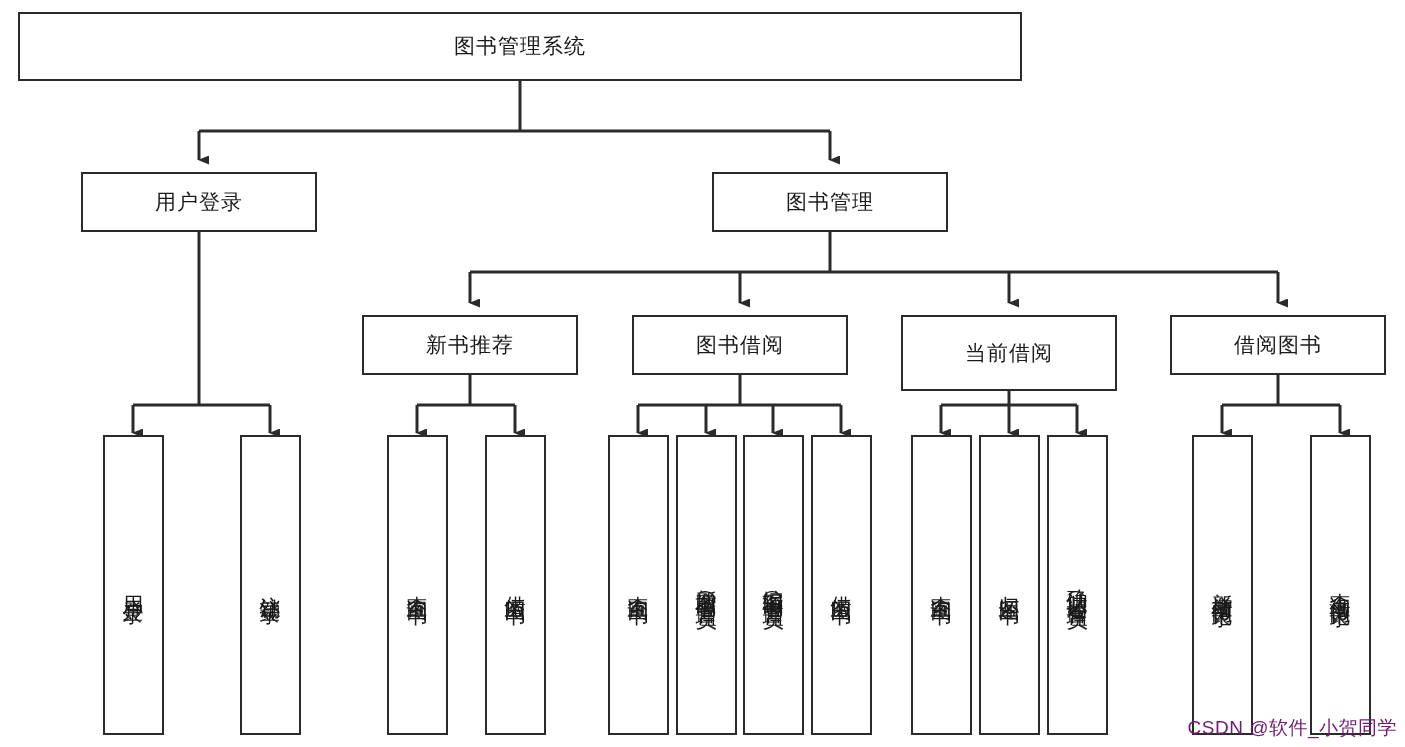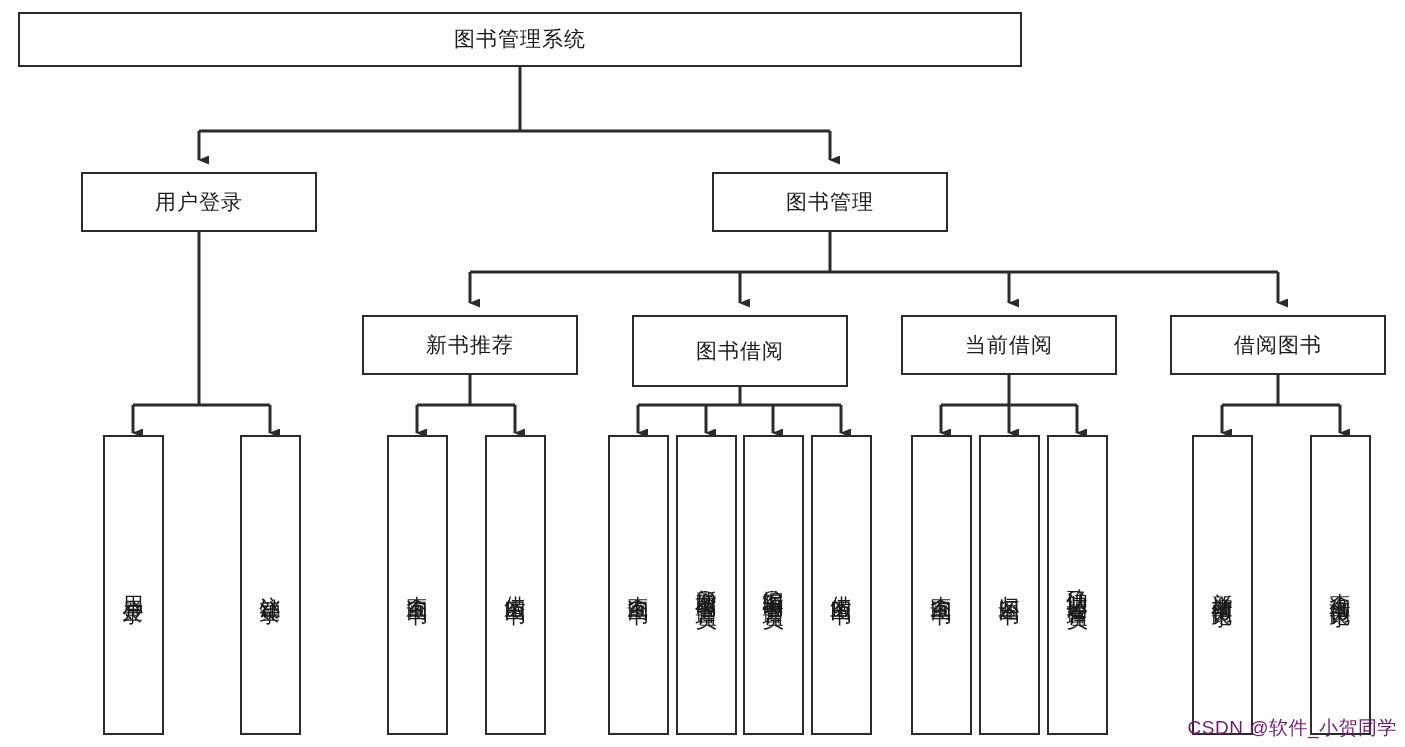--- a/index.html
+++ b/index.html
@@ -119,38 +119,38 @@
       <path d="M 1009 405 L 1009 433" marker-end="url(#arrowhead)"></path>
       <path d="M 1077 405 L 1077 433" marker-end="url(#arrowhead)"></path>
 
       <path d="M 1278 375 L 1278 405"></path>
       <path d="M 1222 405 L 1340 405"></path>
       <path d="M 1222 405 L 1222 433" marker-end="url(#arrowhead)"></path>
       <path d="M 1340 405 L 1340 433" marker-end="url(#arrowhead)"></path>
     </g>
   </svg>
 
-  <div class="node h" style="left:18px; top:12px; width:1004px; height:55px;align-items:center;">
+  <div class="node h" style="left:18px; top:12px; width:1004px; height:69px;align-items:center;">
     <span class="node-label">图书管理系统</span>
   </div>
 
   <div class="node h" style="left:81px; top:172px; width:236px; height:60px;">
     <span class="node-label">用户登录</span>
   </div>
   <div class="node h" style="left:362px; top:315px; width:216px; height:60px;">
     <span class="node-label">新书推荐</span>
   </div>
 
   <div class="node h" style="left:712px; top:172px; width:236px; height:60px;">
     <span class="node-label">图书管理</span>
   </div>
-  <div class="node h" style="left:632px; top:315px; width:216px; height:72px;">
+  <div class="node h" style="left:632px; top:315px; width:216px; height:60px;">
     <span class="node-label">图书借阅</span>
   </div>
-  <div class="node h" style="left:901px; top:315px; width:216px; height:60px;">
+  <div class="node h" style="left:901px; top:315px; width:216px; height:76px;">
     <span class="node-label">当前借阅</span>
   </div>
   <div class="node h" style="left:1170px; top:315px; width:216px; height:60px;">
     <span class="node-label">借阅图书</span>
   </div>
 
   <div class="node v" style="left:103px; top:435px; width:61px; height:300px;">
     <span class="node-label">用户登录</span>
   </div>
   <div class="node v" style="left:240px; top:435px; width:61px; height:300px;">

